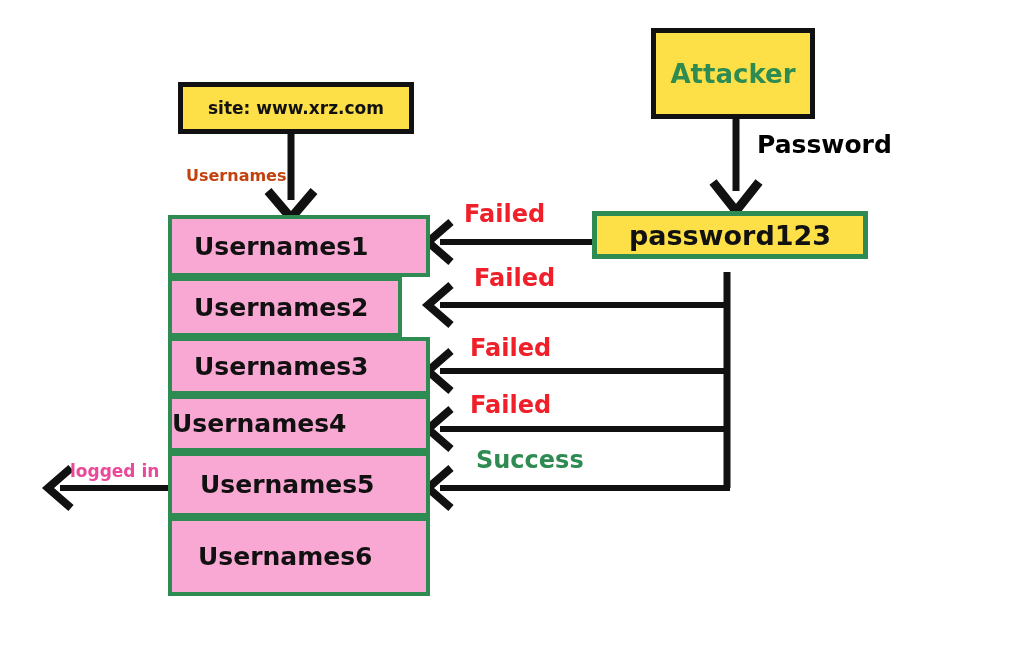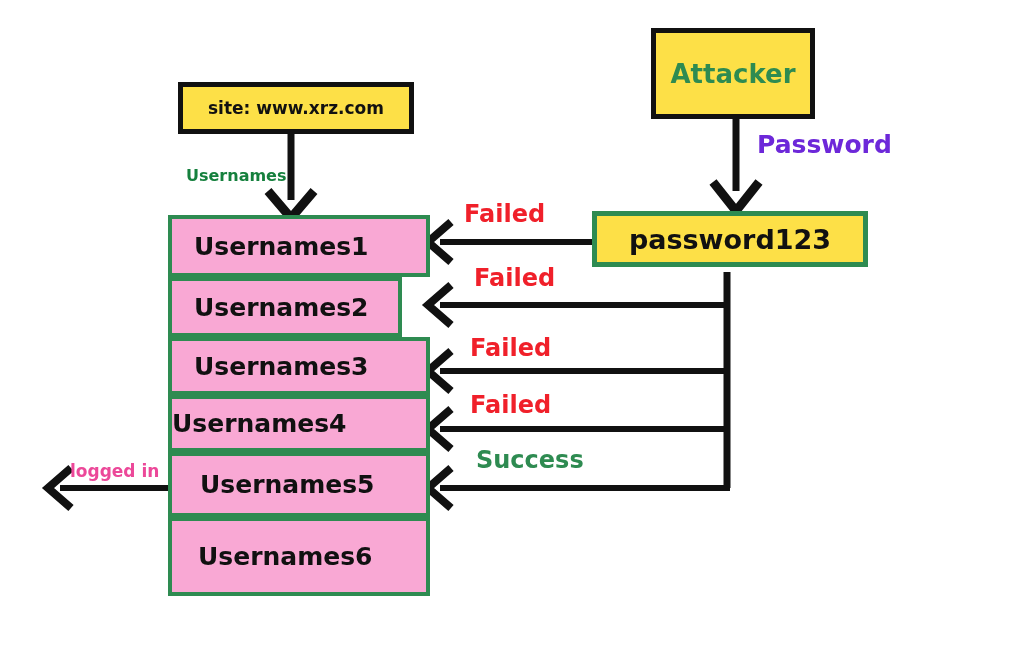--- a/index.html
+++ b/index.html
@@ -58,26 +58,26 @@
     color: #111111;
     font-weight: bold;
   }
   .t-user {
     font-size: 25px;
     color: #111111;
     font-weight: bold;
   }
   .t-usernames-edge {
     font-size: 16px;
-    color: #15803d;
+    color: #c2410c;
     font-weight: bold;
   }
   .t-password-edge {
     font-size: 25px;
-    color: #6d28d9;
+    color: #000000;
     font-weight: bold;
   }
   .t-failed {
     font-size: 24px;
     color: #f0202a;
     font-weight: bold;
   }
   .t-success {
     font-size: 24px;
     color: #2e8b51;
@@ -158,21 +158,21 @@
   </svg>
 
   <div class="box box-black" style="left:178px; top:82px; width:236px; height:52px;">
     <span class="t-site" style="width:100%; text-align:center;">site: www.xrz.com</span>
   </div>
 
   <div class="box box-black" style="left:651px; top:28px; width:164px; height:91px;">
     <span class="t-attacker" style="width:100%; text-align:center;">Attacker</span>
   </div>
 
-  <div class="box box-green" style="left:592px; top:211px; width:276px; height:56px;">
+  <div class="box box-green" style="left:592px; top:211px; width:276px; height:48px;">
     <span class="t-password-box" style="width:100%; text-align:center;">password123</span>
   </div>
 
   <div class="row-green" style="left:168px; top:215px; width:262px; height:62px;">
     <span class="t-user" style="padding-left:22px;">Usernames1</span>
   </div>
   <div class="row-green" style="left:168px; top:277px; width:234px; height:60px;">
     <span class="t-user" style="padding-left:22px;">Usernames2</span>
   </div>
   <div class="row-green" style="left:168px; top:337px; width:262px; height:58px;">

